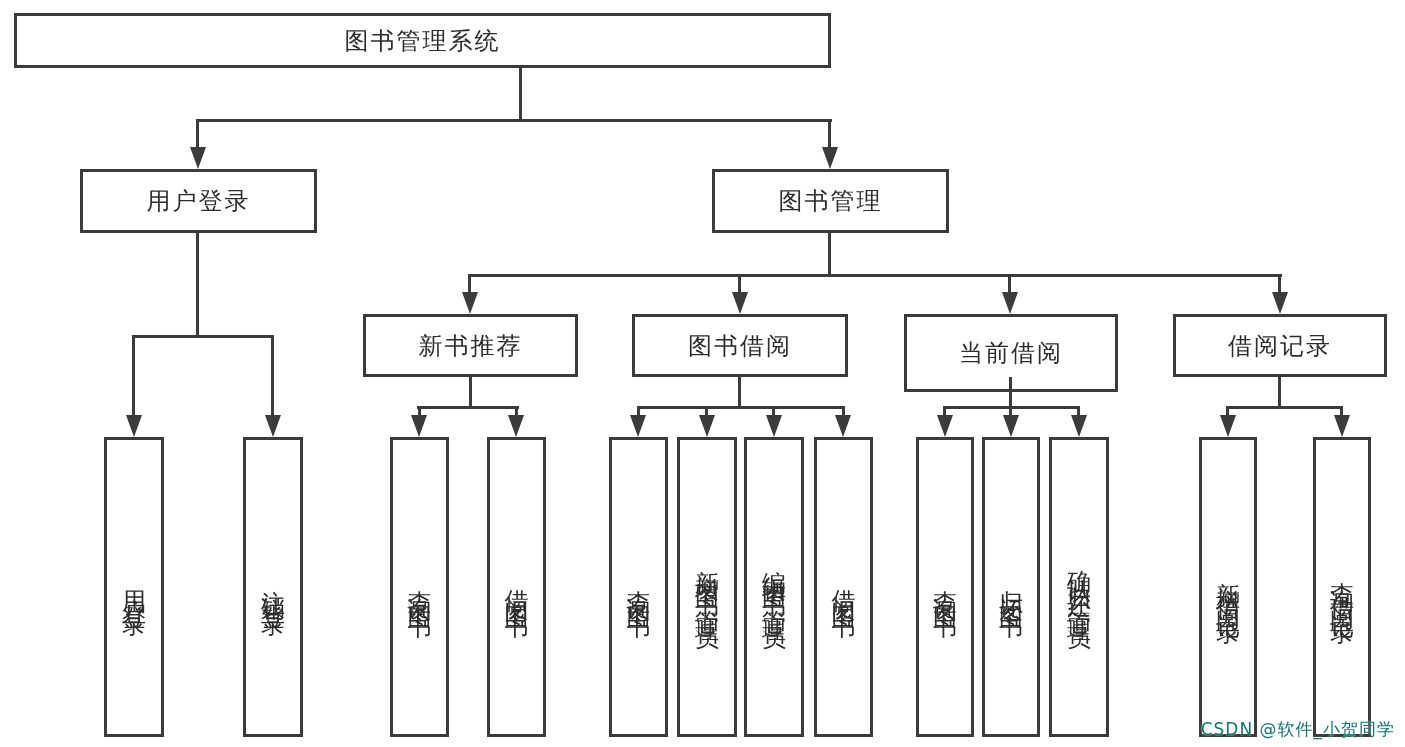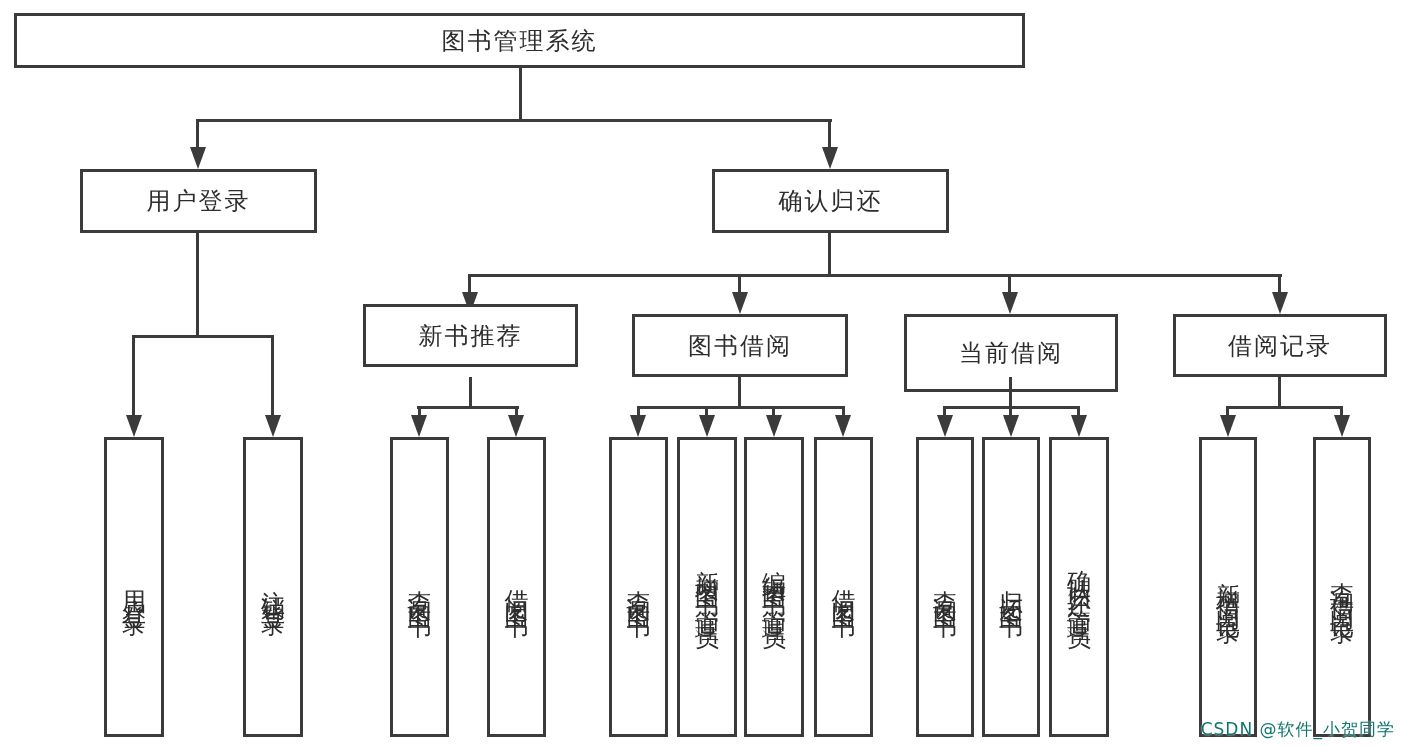--- a/index.html
+++ b/index.html
@@ -27,57 +27,57 @@
     position:absolute; right:10px; top:718px; font-size:17px;
     color:#0f766e; letter-spacing:1px; white-space:nowrap;
     text-shadow:0 0 2px #ffffff;
   }
 </style>
 </head>
 <body>
 
 <div class="canvas">
 
-  <div class="box lvl" style="left:14px;top:13px;width:1011px;height:55px;">
+  <div class="box lvl" style="left:14px;top:13px;width:817px;height:55px;">
     <span>图书管理系统</span>
   </div>
 
   <div class="vline" style="left:519px;top:68px;width:3px;height:51px;"></div>
   <div class="hline" style="left:197px;top:119px;width:635px;height:3px;"></div>
   <div class="vline" style="left:196px;top:119px;width:3px;height:30px;"></div>
   <div class="arrow" style="left:190px;top:147px;"></div>
   <div class="vline" style="left:828px;top:119px;width:3px;height:30px;"></div>
   <div class="arrow" style="left:822px;top:147px;"></div>
 
   <div class="box lvl" style="left:80px;top:169px;width:237px;height:64px;">
     <span>用户登录</span>
   </div>
   <div class="box lvl" style="left:712px;top:169px;width:237px;height:64px;">
-    <span>确认归还</span>
+    <span>图书管理</span>
   </div>
 
   <div class="vline" style="left:196px;top:233px;width:3px;height:102px;"></div>
   <div class="hline" style="left:132px;top:335px;width:142px;height:3px;"></div>
   <div class="vline" style="left:132px;top:335px;width:3px;height:80px;"></div>
   <div class="arrow" style="left:126px;top:415px;"></div>
   <div class="vline" style="left:271px;top:335px;width:3px;height:80px;"></div>
   <div class="arrow" style="left:265px;top:415px;"></div>
 
   <div class="vline" style="left:828px;top:233px;width:3px;height:41px;"></div>
   <div class="hline" style="left:468px;top:274px;width:814px;height:3px;"></div>
   <div class="vline" style="left:468px;top:274px;width:3px;height:18px;"></div>
   <div class="arrow" style="left:462px;top:292px;"></div>
   <div class="vline" style="left:738px;top:274px;width:3px;height:18px;"></div>
   <div class="arrow" style="left:732px;top:292px;"></div>
   <div class="vline" style="left:1008px;top:274px;width:3px;height:18px;"></div>
   <div class="arrow" style="left:1002px;top:292px;"></div>
   <div class="vline" style="left:1278px;top:274px;width:3px;height:18px;"></div>
   <div class="arrow" style="left:1272px;top:292px;"></div>
 
-  <div class="box lvl" style="left:363px;top:304px;width:215px;height:63px;">
+  <div class="box lvl" style="left:363px;top:314px;width:215px;height:63px;">
     <span>新书推荐</span>
   </div>
   <div class="box lvl" style="left:632px;top:314px;width:216px;height:63px;text-align:center;">
     <span>图书借阅</span>
   </div>
   <div class="box lvl" style="left:904px;top:314px;width:214px;height:78px;">
     <span>当前借阅</span>
   </div>
   <div class="box lvl" style="left:1173px;top:314px;width:214px;height:63px;">
     <span>借阅记录</span>

